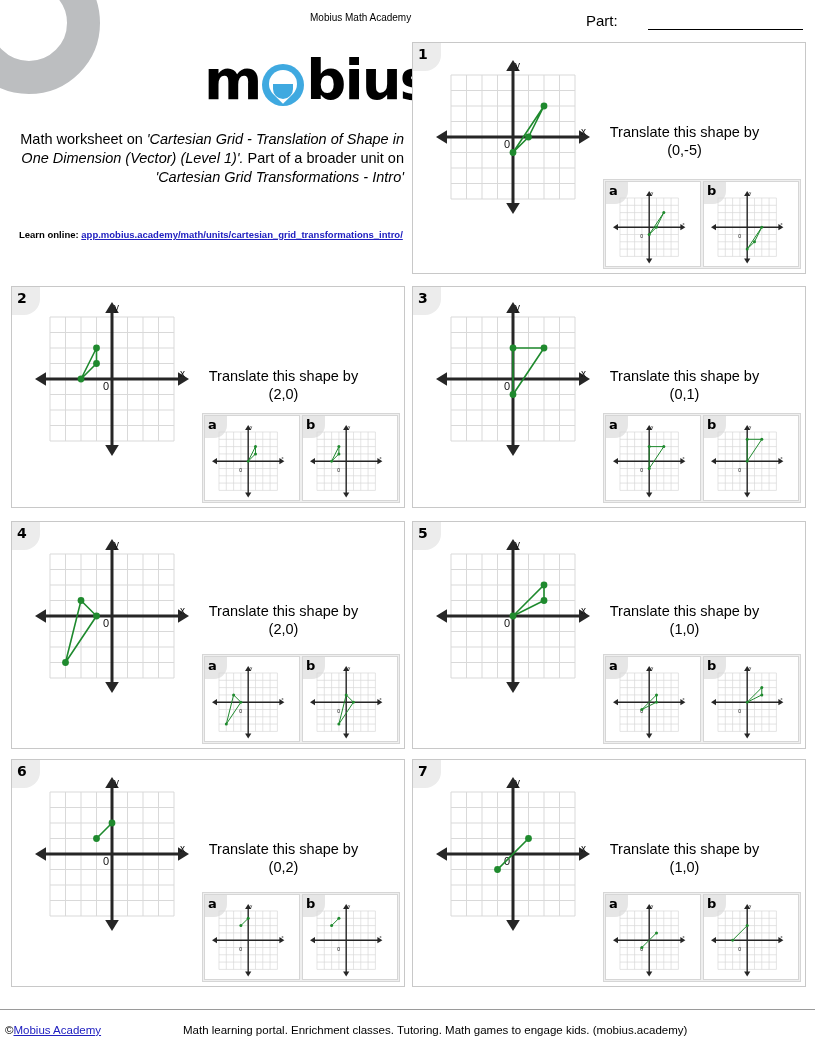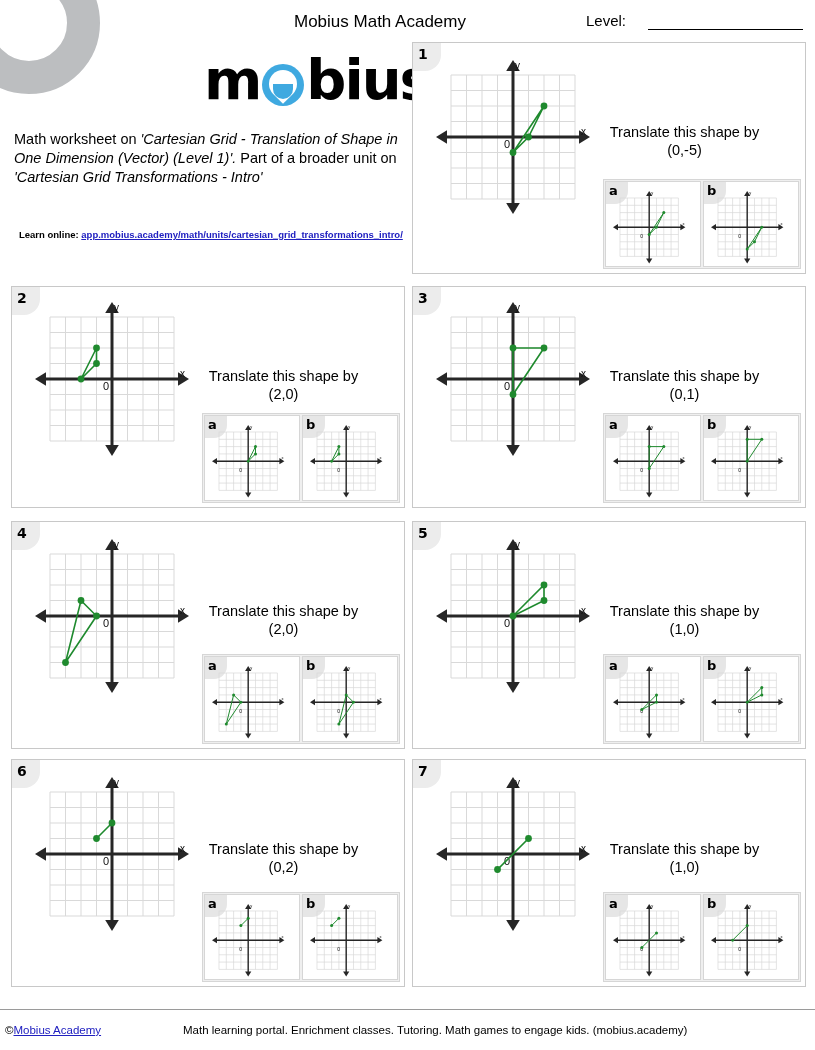--- a/index.html
+++ b/index.html
@@ -38,22 +38,22 @@
 
   
   #page-header {
     position: absolute;
     left: 0; top: 0;
     width: 815px;
     height: 40px;
   }
   #header-title {
     position: absolute;
-    left: 294px; top: 12px;
-    font-size: 17px;
+    left: 310px; top: 12px;
+    font-size: 10px;
   }
   #name-label {
     position: absolute;
     left: 586px; top: 12px;
     font-size: 15px;
   }
   #name-line {
     position: absolute;
     left: 648px; top: 29px;
     width: 155px;
@@ -107,21 +107,21 @@
     position: absolute;
     left: 11px; top: 20px;
     width: 20px; height: 15px;
     border-radius: 0 0 14px 14px;
     background: #3fa9e0;
   }
   #intro-text {
     position: absolute;
     left: 0; top: 86px;
     width: 390px;
-    text-align: left;
+    text-align: right;
     font-size: 14.5px;
     line-height: 19px;
   }
   #intro-text .em { font-style: italic; }
   #learn-line {
     position: absolute;
     left: 5px; top: 185px;
     width: 385px;
     font-size: 9.5px;
     font-weight: bold;
@@ -226,21 +226,21 @@
 </style>
 </head>
 <body>
 
 <div id="corner-swoosh">
   <div class="ring"></div>
 </div>
 
 <div id="page-header">
   <div id="header-title">Mobius Math Academy</div>
-  <div id="name-label">Level:</div>
+  <div id="name-label">Part:</div>
   <div id="name-line"></div>
 </div>
 
 <div id="intro-block">
   <div id="logo">
     <span class="lg-m">m</span>
       <span class="lg-o"></span>
       <span class="lg-bius">bius</span>
   </div>
 

